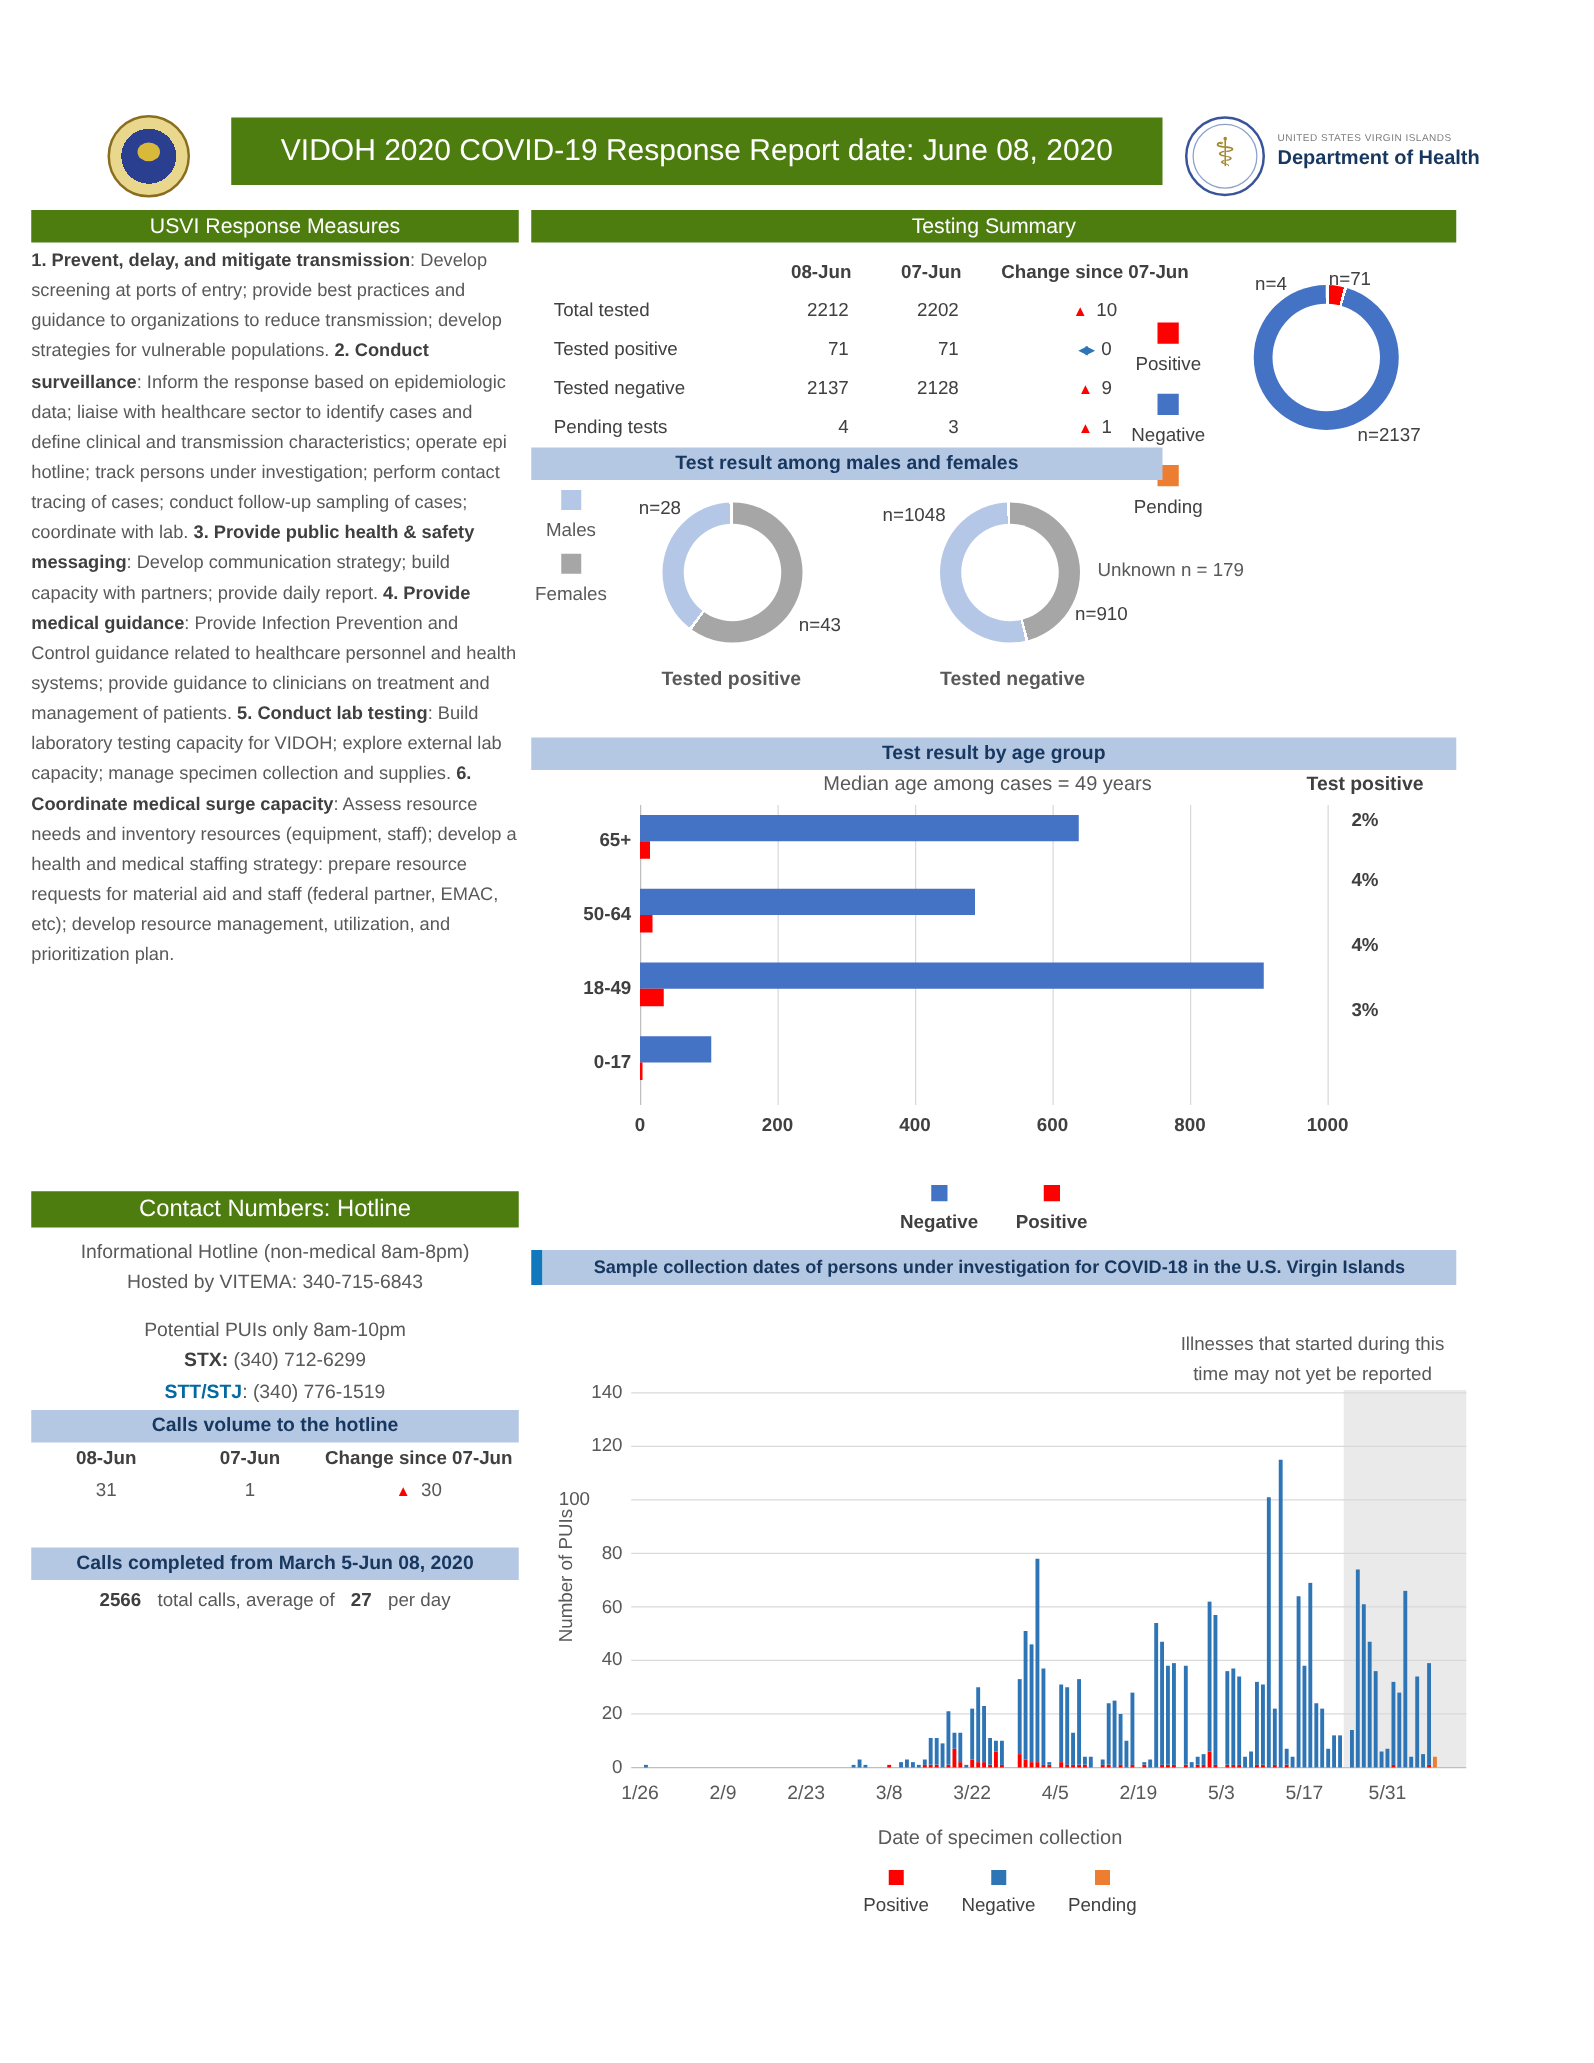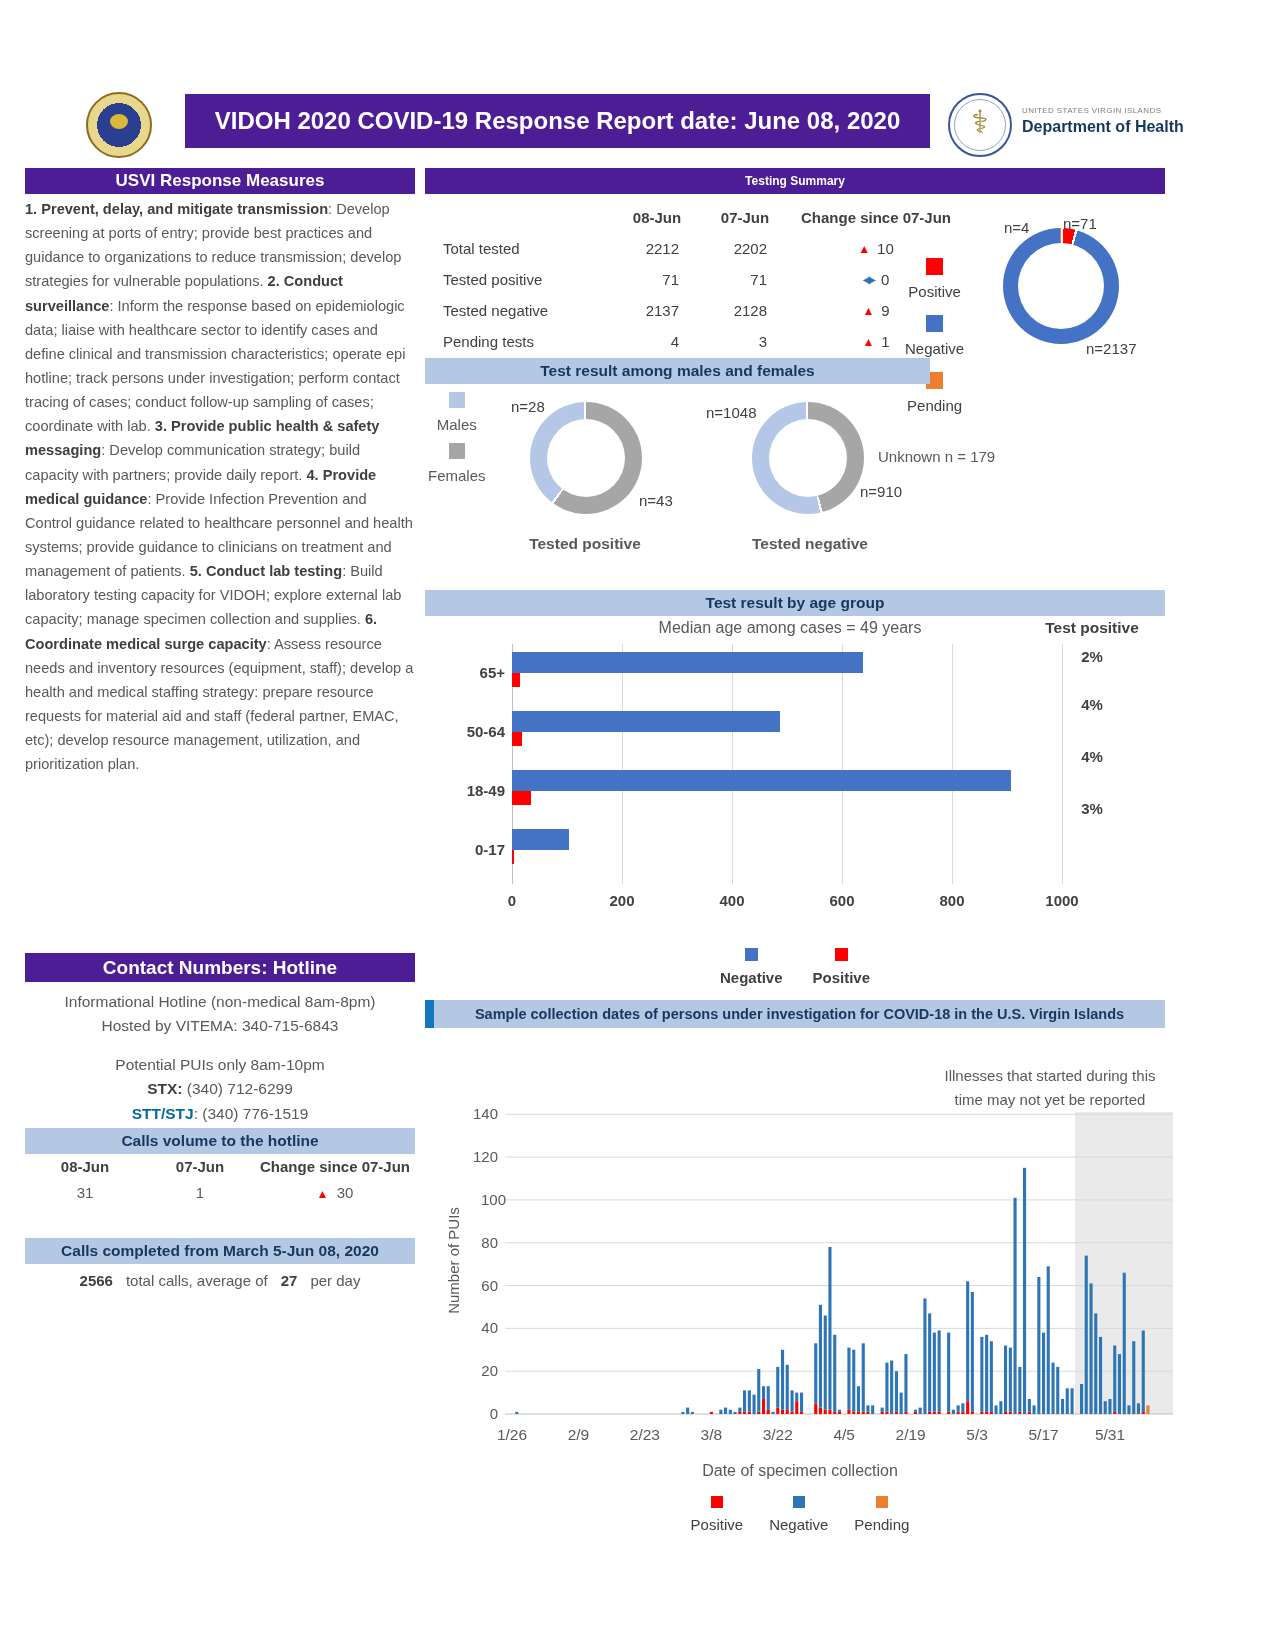--- a/index.html
+++ b/index.html
@@ -1,19 +1,19 @@
 <!DOCTYPE html>
 <html><head>
 <meta charset="utf-8">
 <style>
   html,body{margin:0;padding:0;background:#fff;}
   .page{position:relative;width:1275px;height:1650px;background:#fff;overflow:hidden;
         font-family:"Liberation Sans",sans-serif;color:#595959;}
   .abs{position:absolute;}
-  .blue-banner{background:#4c1d95;color:#fff;font-weight:bold;display:flex;align-items:center;justify-content:center;}
+  .blue-banner{background:#4d7c0f;color:#fff;font-weight:normal;display:flex;align-items:center;justify-content:center;}
   .light-banner{background:#B4C7E3;color:#17375E;font-weight:bold;display:flex;align-items:center;justify-content:center;}
   .donut{border-radius:50%;}
   .donut .hole{position:absolute;background:#fff;border-radius:50%;}
   .nlabel{font-size:15px;color:#404040;white-space:nowrap;}
   .sq{display:inline-block;flex:none;}
   .legend-item{display:flex;align-items:center;gap:8px;font-size:15px;color:#404040;flex-direction:column;}
   .tri-up{color:#FF0000;font-size:12px;}
   .no-change{color:#2E75B6;font-size:10px;letter-spacing:-2px;}
   .body-text{font-size:14.6px;line-height:1.655;color:#595959;text-align:left;}
   .body-text b{color:#3f3f3f;}
@@ -84,21 +84,21 @@
   <div class="abs light-banner" style="left:25px;top:1238px;width:390px;height:26px;font-size:15.5px;">
     <span>Calls completed from March 5-Jun 08, 2020</span>
   </div>
   <div class="abs" style="left:25px;top:1272px;width:390px;display:flex;justify-content:center;gap:13px;font-size:15px;color:#595959;">
     <b style="color:#3f3f3f;">2566</b>
     <span>total calls, average of</span>
     <b style="color:#3f3f3f;">27</b>
     <span>per day</span>
   </div>
 
-  <div class="abs blue-banner" style="left:425px;top:168px;width:740px;height:26px;font-size:12px;">
+  <div class="abs blue-banner" style="left:425px;top:168px;width:740px;height:26px;font-size:17px;">
     <span>Testing Summary</span>
   </div>
 
   <div id="ts-table" class="abs" style="left:443px;top:202px;width:525px;">
       <div class="grid-row">
         <div class="lab"></div>
         <div class="hdr">08-Jun</div>
         <div class="hdr">07-Jun</div>
         <div class="hdr">Change since 07-Jun</div>
       </div>
@@ -392,21 +392,21 @@
         <rect x="631.9" y="296.3" width="3.1" height="10.7" fill="#2E75B6"></rect>
         <rect x="636.7" y="304.9" width="3.1" height="2.1" fill="#FF0000"></rect>
         <rect x="636.7" y="223.5" width="3.1" height="81.4" fill="#2E75B6"></rect>
         <rect x="641.4" y="298.4" width="3.1" height="8.6" fill="#ED7D31"></rect>
       </svg>
       <div class="tick" style="left: 28px; top: 357px; width: 45px; text-align: right;">0</div>
       <div class="tick" style="left: 28px; top: 314.18px; width: 45px; text-align: right;">20</div>
       <div class="tick" style="left: 28px; top: 271.36px; width: 45px; text-align: right;">40</div>
       <div class="tick" style="left: 28px; top: 228.54px; width: 45px; text-align: right;">60</div>
       <div class="tick" style="left: 28px; top: 185.72px; width: 45px; text-align: right;">80</div>
-      <div class="tick" style="left: 36px; top: 142.9px; width: 45px; text-align: right;">100</div>
+      <div class="tick" style="left: 12px; top: 142.9px; width: 45px; text-align: center;">100</div>
       <div class="tick" style="left: 28px; top: 100.08px; width: 45px; text-align: right;">120</div>
       <div class="tick" style="left: 28px; top: 57.26px; width: 45px; text-align: right;">140</div>
       <div class="tick" style="left: 59px; top: 378px; width: 56px; font-size: 15.5px;">1/26</div>
       <div class="tick" style="left: 125.444px; top: 378px; width: 56px; font-size: 15.5px;">2/9</div>
       <div class="tick" style="left: 191.888px; top: 378px; width: 56px; font-size: 15.5px;">2/23</div>
       <div class="tick" style="left: 258.332px; top: 378px; width: 56px; font-size: 15.5px;">3/8</div>
       <div class="tick" style="left: 324.776px; top: 378px; width: 56px; font-size: 15.5px;">3/22</div>
       <div class="tick" style="left: 391.22px; top: 378px; width: 56px; font-size: 15.5px;">4/5</div>
       <div class="tick" style="left: 457.664px; top: 378px; width: 56px; font-size: 15.5px;">2/19</div>
       <div class="tick" style="left: 524.108px; top: 378px; width: 56px; font-size: 15.5px;">5/3</div>

